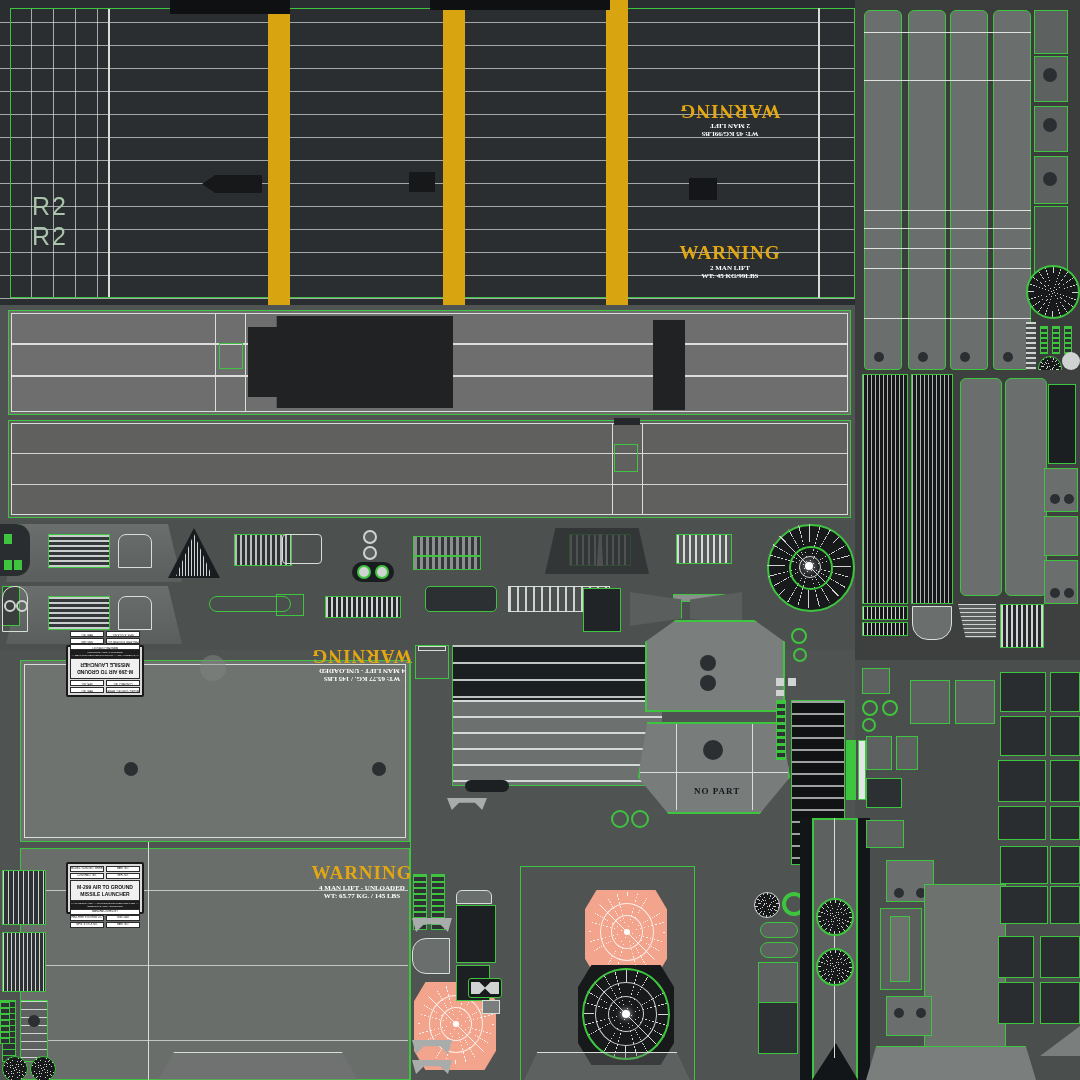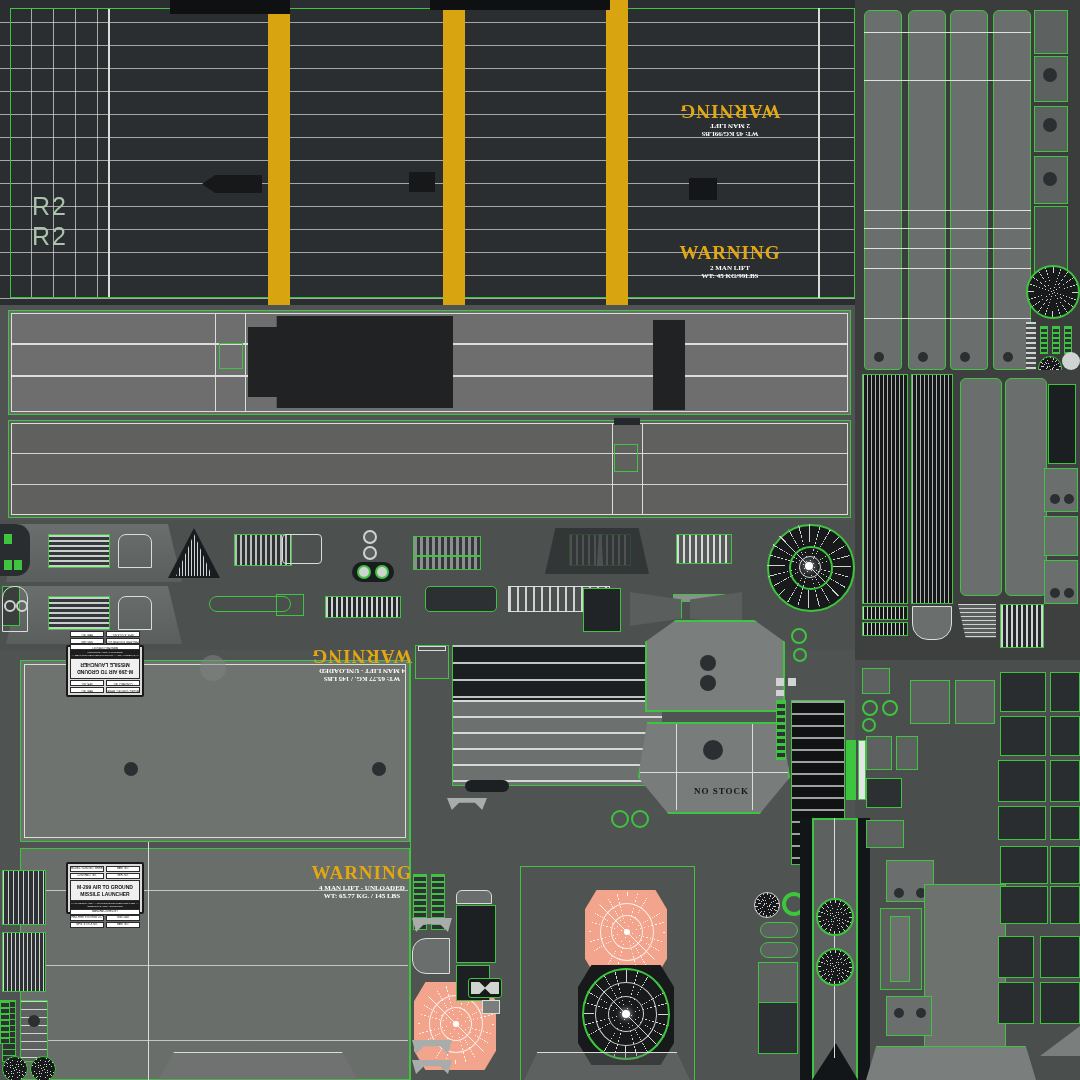--- a/index.html
+++ b/index.html
@@ -270,21 +270,21 @@
   <div class="uv" style="left:645px;top:620px;width:140px;height:92px;clip-path:polygon(22% 0,78% 0,100% 24%,100% 100%,0 100%,0 24%);background:none;border:2px solid #3ec43e;"></div>
   <div class="dot" style="left:700px;top:655px;width:16px;height:16px;"></div>
   <div class="dot" style="left:700px;top:675px;width:16px;height:16px;"></div>
 
   <div class="uvw" style="left:638px;top:722px;width:152px;height:92px;clip-path:polygon(6% 0,94% 0,100% 60%,80% 100%,20% 100%,0 60%);border:none;background:#787c7a;"></div>
   <div class="uv" style="left:638px;top:722px;width:152px;height:92px;clip-path:polygon(6% 0,94% 0,100% 60%,80% 100%,20% 100%,0 60%);background:none;border:2px solid #3ec43e;"></div>
   <div class="uvw" style="left:676px;top:724px;width:1px;height:86px;border-width:0 0 0 1px;"></div>
   <div class="uvw" style="left:752px;top:724px;width:1px;height:86px;border-width:0 0 0 1px;"></div>
   <div class="uvw" style="left:640px;top:772px;width:148px;height:1px;border-width:1px 0 0 0;"></div>
   <div class="dot" style="left:703px;top:740px;width:20px;height:20px;"></div>
-  <div class="nostep" style="left:694px;top:786px;">NO STOCK</div>
+  <div class="nostep" style="left:694px;top:786px;">NO PART</div>
 
   <div class="circO" style="left:611px;top:810px;width:18px;height:18px;border:2px solid #3ec43e;"></div>
   <div class="circO" style="left:631px;top:810px;width:18px;height:18px;border:2px solid #3ec43e;"></div>
   <div class="circO" style="left:791px;top:628px;width:16px;height:16px;border:2px solid #3ec43e;"></div>
   <div class="circO" style="left:793px;top:648px;width:14px;height:14px;border:2px solid #3ec43e;"></div>
 
   <div class="uv" style="left:791px;top:700px;width:54px;height:165px;
        background:repeating-linear-gradient(to bottom,#9ea29f 0 2px,#101214 2px 12px);"></div>
   <div class="uv" style="left:776px;top:700px;width:10px;height:60px;
        background:repeating-linear-gradient(to bottom,#3ec43e 0 3px,#2e3234 3px 7px);"></div>

